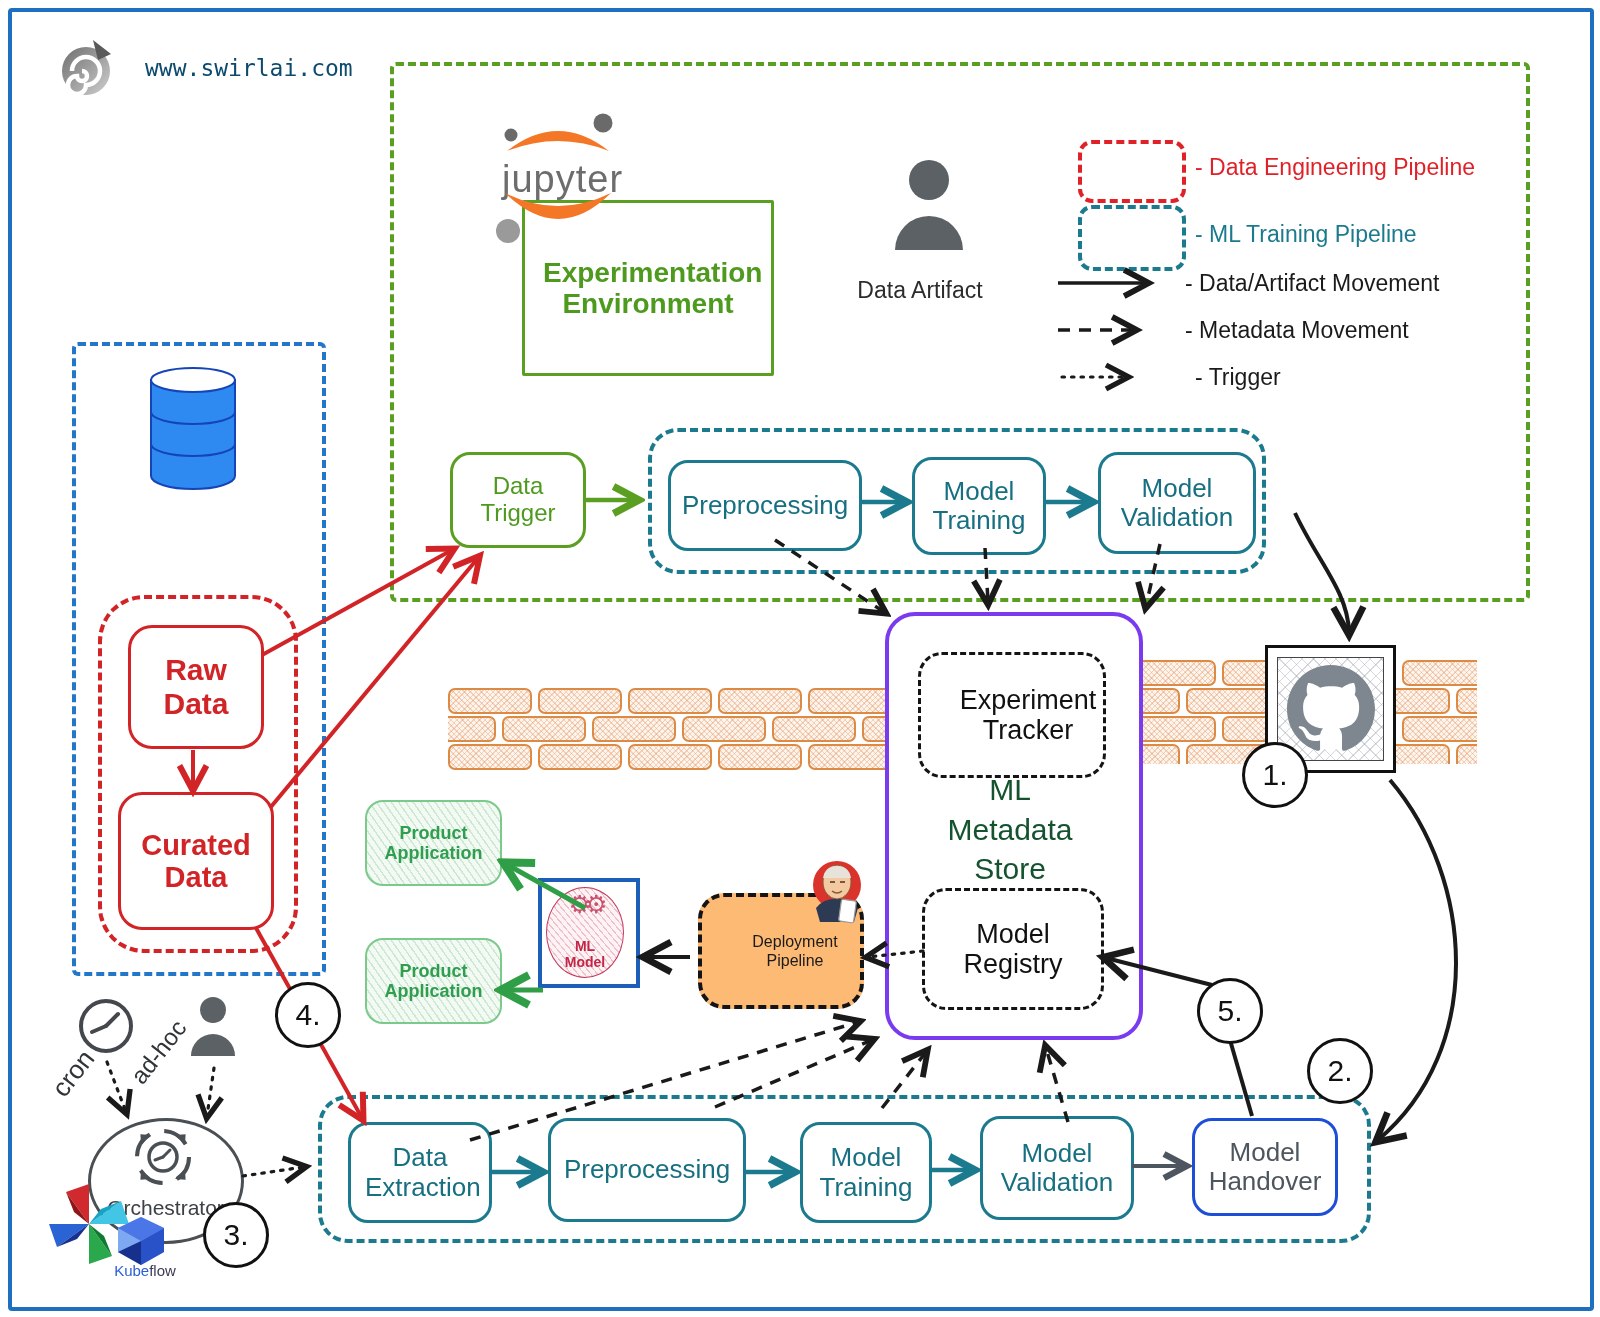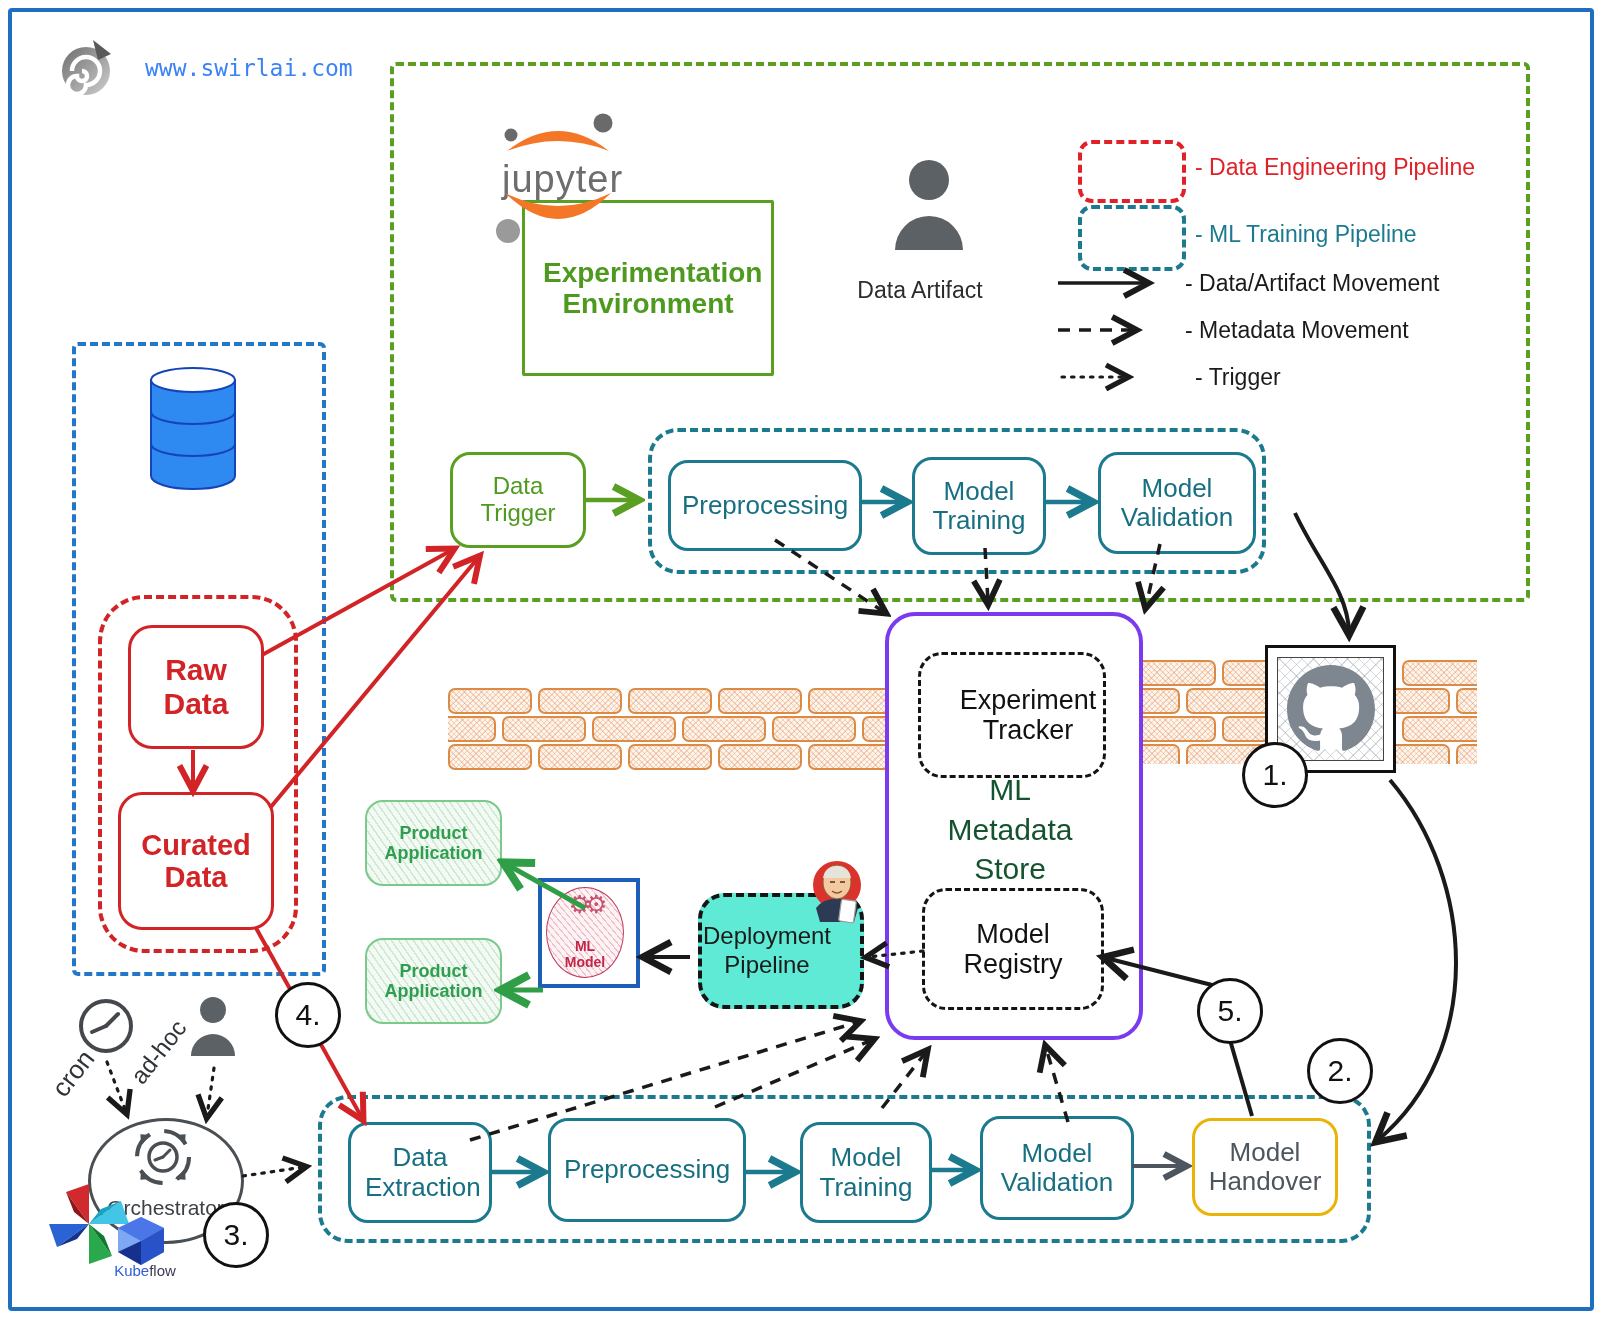--- a/index.html
+++ b/index.html
@@ -18,21 +18,21 @@
   .teal-dash-top{left:648px;top:428px;width:610px;height:138px;border:4px dashed #1b7a8e;border-radius:30px;z-index:13;background:transparent;}
   .teal-dash-bottom{left:318px;top:1095px;width:1045px;height:140px;border:4px dashed #1b7a8e;border-radius:30px;z-index:13;}
   .purple-box{left:885px;top:612px;width:250px;height:420px;border:4px solid #7a3bf0;border-radius:30px;background:#ffffff;z-index:20;}
 
   
   .node{display:flex;align-items:center;justify-content:center;text-align:center;line-height:1.12;z-index:22;background:#ffffff;}
   .teal-node{border:3.5px solid #1b7a8e;border-radius:20px;color:#176f82;font-size:26px;font-weight:500;}
   .green-node{border:3px solid #5a9e22;border-radius:20px;color:#4e9a1f;font-size:24px;font-weight:500;}
   .red-node{border:3.5px solid #d22427;border-radius:24px;color:#d22427;font-size:30px;font-weight:600;}
   .black-dash-node{border:3.5px dashed #141414;border-radius:24px;color:#111;font-size:27px;font-weight:500;background:transparent;}
-  .gray-node{border:3px solid #eab308;border-radius:20px;color:#4d555e;font-size:26px;font-weight:500;}
+  .gray-node{border:3px solid #1d4ed8;border-radius:20px;color:#4d555e;font-size:26px;font-weight:500;}
   .hatch-green{
     border:2px solid #7cc98c;border-radius:18px;color:#2f9e4f;font-size:18px;font-weight:600;
     background:#f3faf3;
     background-image:repeating-linear-gradient(55deg,rgba(70,170,95,.22) 0 1.5px,transparent 1.5px 6px);
   }
   .exp-box{left:522px;top:200px;width:246px;height:170px;border:3.5px solid #5a9e22;color:#4e9a1f;
     font-size:28px;font-weight:700;background:transparent;z-index:14;border-radius:2px;}
 
   
   .mlms-title{left:930px;top:770px;width:160px;text-align:center;color:#14532d;font-size:30px;font-weight:500;line-height:1.32;z-index:23;}
@@ -44,21 +44,21 @@
     display:flex;flex-direction:column;align-items:center;justify-content:flex-end;padding-bottom:7px;}
   .mlmodel-label{color:#c22547;font-size:14px;font-weight:600;text-align:center;line-height:1.1;}
   .gears{position:absolute;top:2px;left:0;width:100%;text-align:center;color:#c2395b;font-size:25px;letter-spacing:-6px;opacity:.85;}
 
   
   .legend-swatch-red{left:1078px;top:140px;width:100px;height:55px;border:4px dashed #e02128;border-radius:14px;z-index:12;}
   .legend-swatch-teal{left:1078px;top:205px;width:100px;height:58px;border:4px dashed #1b7a8e;border-radius:14px;z-index:12;}
   .legend-text{font-size:23px;z-index:12;white-space:nowrap;}
 
   
-  .site-url{left:145px;top:55px;font-family:"DejaVu Sans Mono",monospace;font-size:23px;color:#3b82f6;z-index:12;}
+  .site-url{left:145px;top:55px;font-family:"DejaVu Sans Mono",monospace;font-size:23px;color:#0c4a6e;z-index:12;}
   .jupyter-word{left:502px;top:158px;font-size:38px;color:#6d6d6d;letter-spacing:1px;z-index:16;}
   .icon-label{font-size:23px;color:#2c2c2c;text-align:center;line-height:1.25;z-index:12;}
   .rot-label{font-size:26px;color:#2f3438;z-index:12;transform:rotate(-52deg);}
 
   
   .badge{width:60px;height:60px;border:3.5px solid #111;border-radius:50%;background:#fff;z-index:40;
     display:flex;align-items:center;justify-content:center;font-size:30px;color:#111;}
 
   
   .brick-band{overflow:hidden;z-index:10;}
@@ -70,21 +70,21 @@
   
   .gh-box{left:1265px;top:645px;width:125px;height:122px;background:#fff;border:3.5px solid #111;z-index:24;
     display:flex;align-items:center;justify-content:center;}
   .gh-inner{width:105px;height:102px;
     background-image:repeating-linear-gradient(45deg,rgba(150,160,170,.4) 0 1px,transparent 1px 8px),
                      repeating-linear-gradient(-45deg,rgba(150,160,170,.4) 0 1px,transparent 1px 8px);
     border:1px solid #444;display:flex;align-items:center;justify-content:center;}
 
   
   .deploy-box{left:698px;top:893px;width:158px;height:108px;border:4.5px dashed #141414;border-radius:26px;
-    display:flex;align-items:center;justify-content:flex-start;text-align:center;color:#1a1a1a;font-size:24px;line-height:1.2;z-index:22;background:#5eead4;}
+    display:flex;align-items:center;justify-content:flex-end;text-align:center;color:#1a1a1a;font-size:16px;line-height:1.2;z-index:22;background:#fdba74;}
 
   svg.overlay{left:0;top:0;width:1600px;height:1317px;z-index:30;pointer-events:none;}
   .icon-svg{z-index:16;}
 </style>
 </head>
 <body>
 
 <div id="canvas">
 
   <div class="abs outer-frame"></div>

